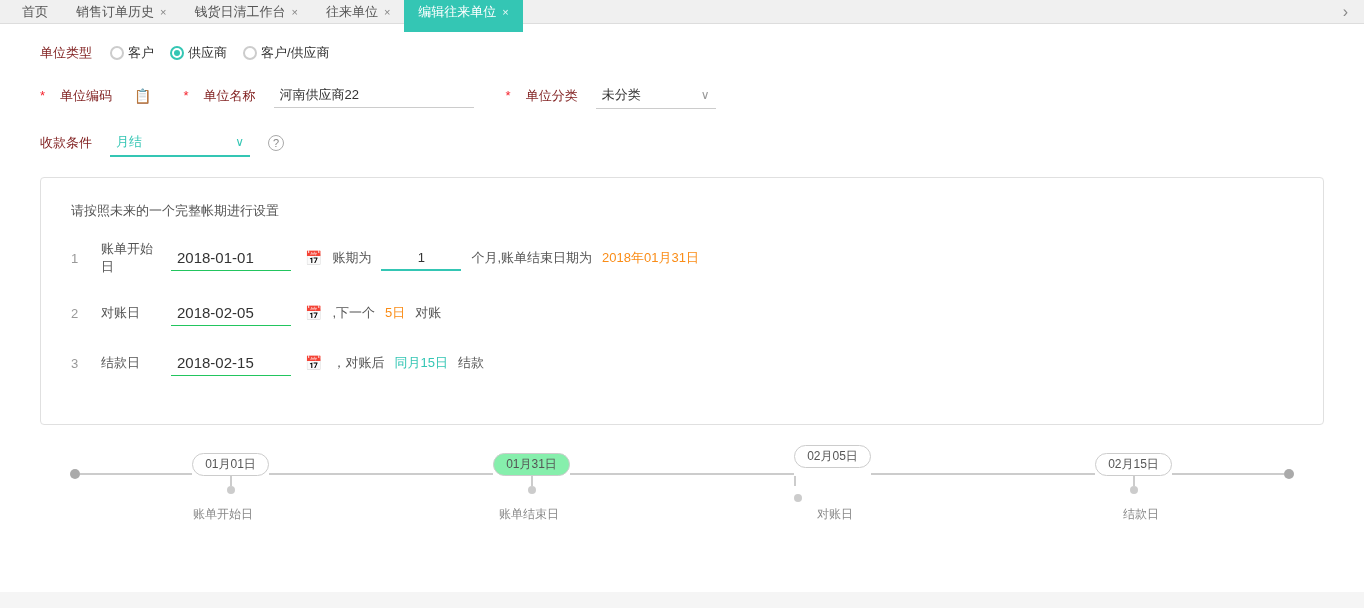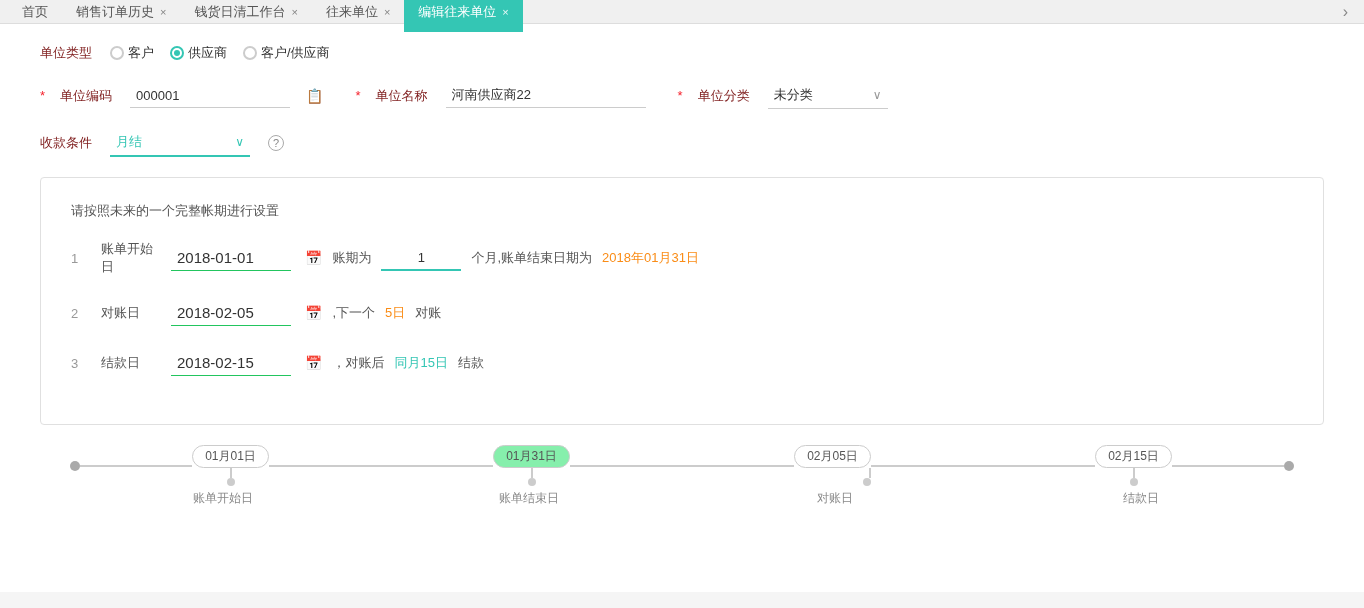--- a/index.html
+++ b/index.html
@@ -241,21 +241,20 @@
       <div class="radio-item">
         <span class="radio-circle"></span>
         <span>客户/供应商</span>
       </div>
     </div>
   </div>
 
   <div class="form-row">
     <span class="required-star">*</span>
     <span class="form-label">单位编码</span>
-    <input class="form-input input-code" type="text" value="000001" style="">
     <span class="cal-icon">📋</span>
 
     <span style="margin-left:20px;" class="required-star">*</span>
     <span class="form-label">单位名称</span>
     <input class="form-input input-name" type="text" value="河南供应商22" style="">
 
     <span style="margin-left:20px;" class="required-star">*</span>
     <span class="form-label">单位分类</span>
     <div class="form-select-wrap">
       <span class="select-value">未分类</span>
@@ -321,21 +320,21 @@
       </div>
       <div style="flex:2;height:2px;background:#ccc;"></div>
 
       <div style="display:flex;flex-direction:column;align-items:center;">
         <div style="border:1px solid #ccc;border-radius:12px;padding:2px 12px;font-size:12px;color:#555;background:#86efac;white-space:nowrap;">01月31日</div>
         <div style="width:2px;height:10px;background:#ccc;"></div>
         <div style="width:8px;height:8px;border-radius:50%;background:#ccc;"></div>
       </div>
       <div style="flex:2;height:2px;background:#ccc;"></div>
 
-      <div style="display:flex;flex-direction:column;align-items:flex-end;">
+      <div style="display:flex;flex-direction:column;align-items:flex-start;gap:8px;">
         <div style="border:1px solid #ccc;border-radius:12px;padding:2px 12px;font-size:12px;color:#555;background:#fff;white-space:nowrap;">02月05日</div>
         <div style="width:2px;height:10px;background:#ccc;"></div>
         <div style="width:8px;height:8px;border-radius:50%;background:#ccc;"></div>
       </div>
       <div style="flex:2;height:2px;background:#ccc;"></div>
 
       <div style="display:flex;flex-direction:column;align-items:center;">
         <div style="border:1px solid #ccc;border-radius:12px;padding:2px 12px;font-size:12px;color:#555;background:#fff;white-space:nowrap;">02月15日</div>
         <div style="width:2px;height:10px;background:#ccc;"></div>
         <div style="width:8px;height:8px;border-radius:50%;background:#ccc;"></div>

